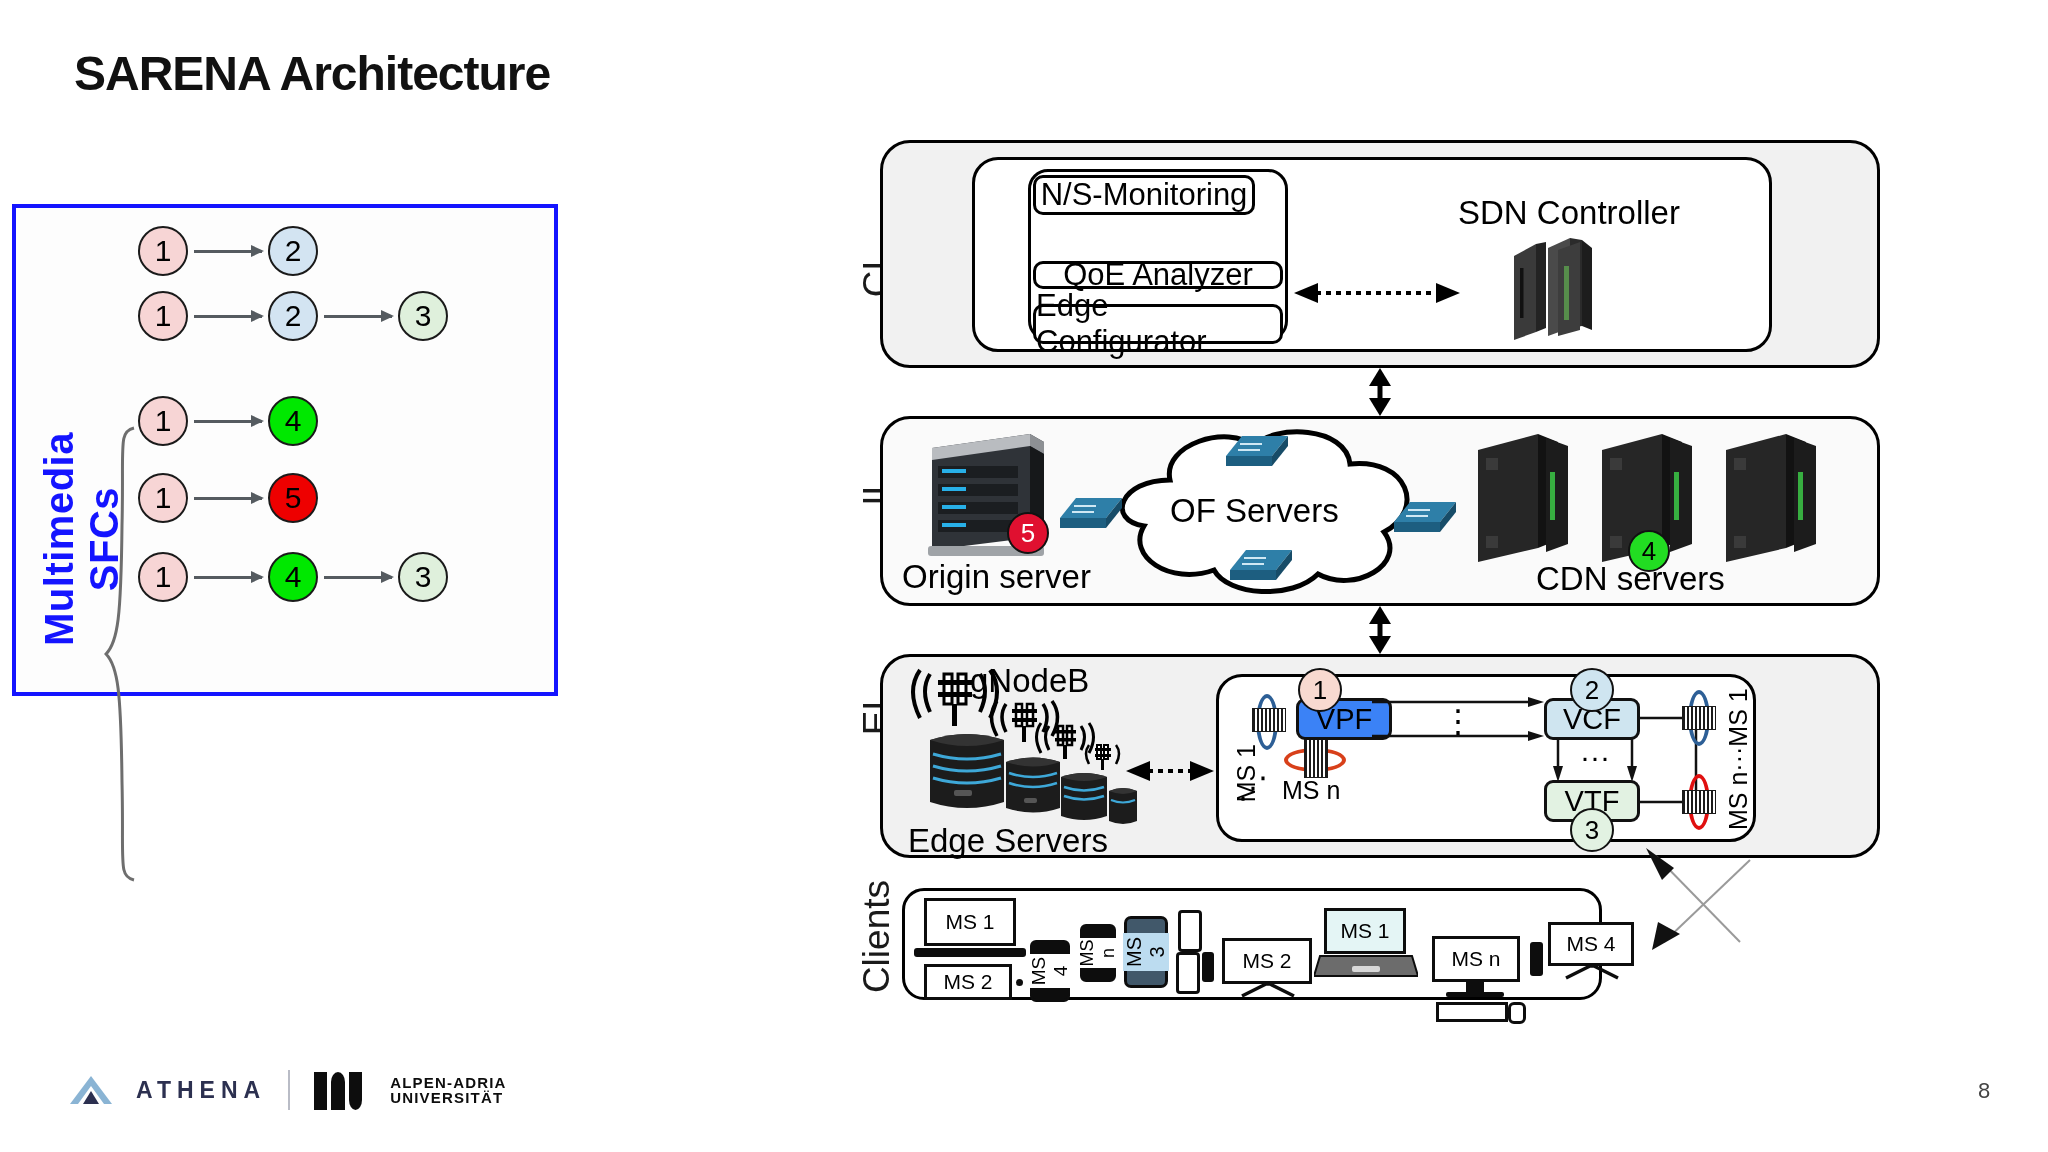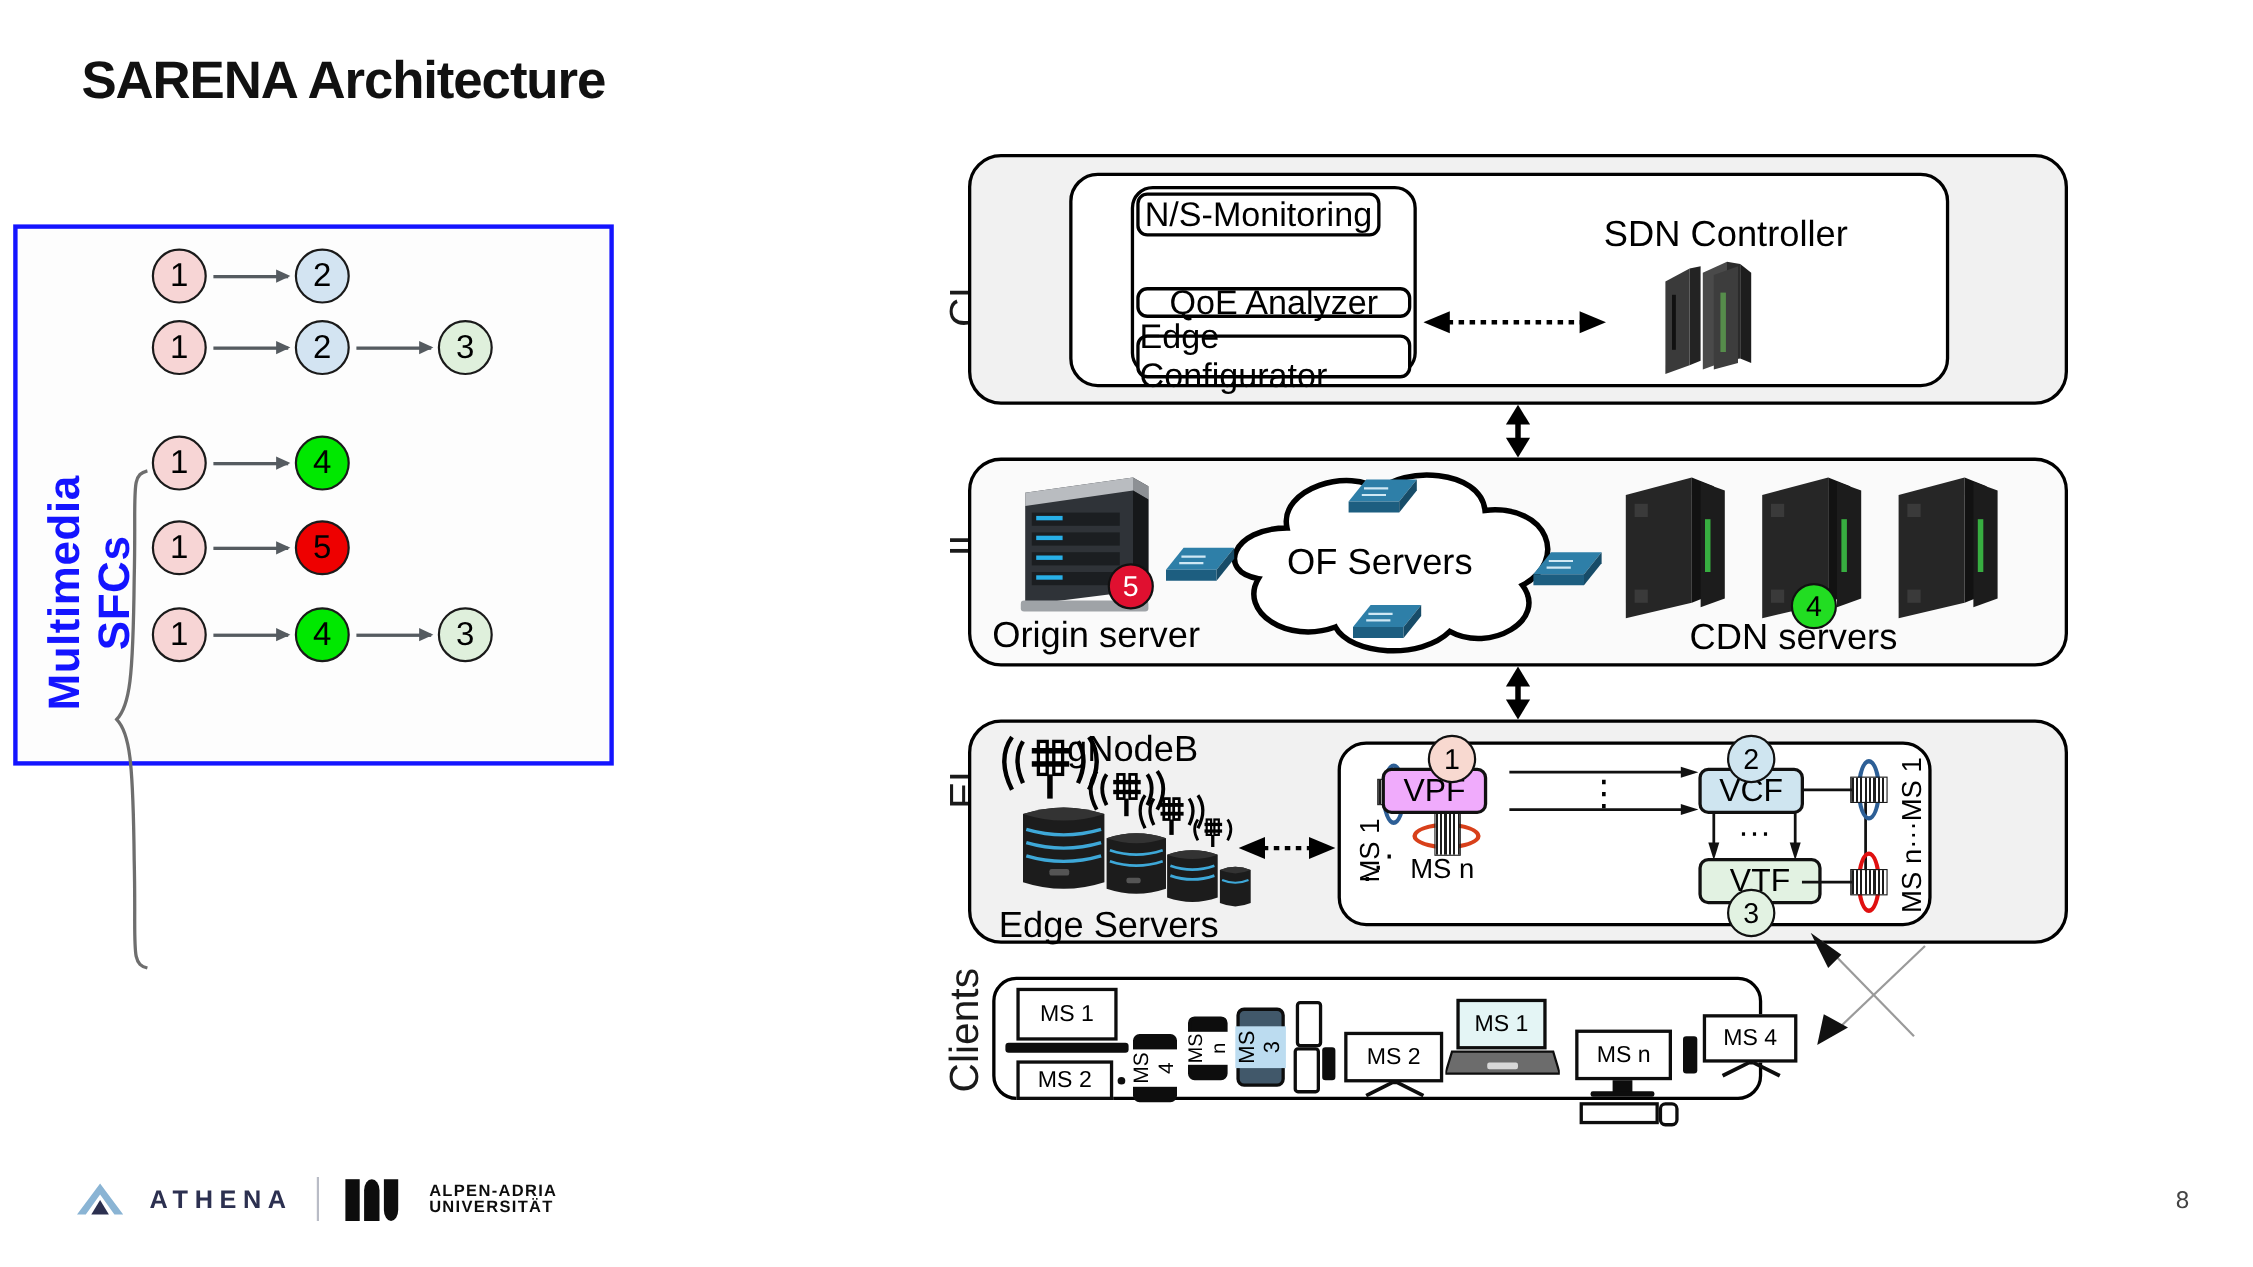--- a/index.html
+++ b/index.html
@@ -425,21 +425,21 @@
 
   <div class="ms-label" style="left:352px; top:604px; transform: rotate(-90deg) translate(-100%,0);">MS 1</div>
   <div class="ellipse-ring" style="left:376px; top:554px; width:22px; height:56px; border:4px solid #2d5f96;"></div>
   <div class="connector-bar" style="left:372px; top:568px; width:32px; height:22px;"></div>
 
   <div class="ellipse-ring" style="left:404px; top:608px; width:62px; height:24px; border:4px solid #d8401a;"></div>
   <div class="connector-bar" style="left:424px; top:596px; width:22px; height:40px;"></div>
   <div class="ms-label" style="left:402px; top:636px;">MS n</div>
   <div class="ms-label" style="left:358px; top:630px; font-size:30px;">⋰</div>
 
-  <div class="func" style="left:376px; top:558px; width:96px; height:42px; background:#f0abfc;">VPF</div>
+  <div class="func" style="left:416px; top:558px; width:96px; height:42px; background:#3b82f6;">VPF</div>
   <div class="badge" style="left:418px; top:528px; width:44px; height:44px; background:#f8d9d0;">1</div>
 
   <svg class="abs" style="left:492px; top:556px;" width="172" height="48" viewBox="0 0 172 48">
     <line x1="0" y1="6" x2="158" y2="6" stroke="#111" stroke-width="2.5"></line>
     <line x1="0" y1="40" x2="158" y2="40" stroke="#111" stroke-width="2.5"></line>
     <polygon points="172,6 156,1 156,11" fill="#111"></polygon>
     <polygon points="172,40 156,35 156,45" fill="#111"></polygon>
   </svg>
   <div class="ms-label" style="left:562px; top:562px; font-size:32px;">⋮</div>
 
@@ -447,21 +447,21 @@
   <div class="badge" style="left:690px; top:528px; width:44px; height:44px; background:#cfe5f0;">2</div>
 
   <svg class="abs" style="left:672px; top:598px;" width="86" height="44" viewBox="0 0 86 44">
     <line x1="6" y1="0" x2="6" y2="30" stroke="#111" stroke-width="2.5"></line>
     <polygon points="6,44 1,28 11,28" fill="#111"></polygon>
     <line x1="80" y1="0" x2="80" y2="30" stroke="#111" stroke-width="2.5"></line>
     <polygon points="80,44 75,28 85,28" fill="#111"></polygon>
   </svg>
   <div class="ms-label" style="left:700px; top:600px; font-size:30px;">···</div>
 
-  <div class="func" style="left:664px; top:640px; width:112px; height:42px; background:#e2f2e2;">VTF</div>
+  <div class="func" style="left:664px; top:640px; width:96px; height:42px; background:#e2f2e2;">VTF</div>
   <div class="badge" style="left:690px; top:668px; width:44px; height:44px; background:#e2f2e2;">3</div>
 
   <svg class="abs" style="left:758px; top:570px;" width="86" height="100" viewBox="0 0 86 100">
     <line x1="0" y1="8" x2="58" y2="8" stroke="#111" stroke-width="2.5"></line>
     <line x1="58" y1="8" x2="58" y2="92" stroke="#111" stroke-width="2.5"></line>
     <line x1="0" y1="92" x2="58" y2="92" stroke="#111" stroke-width="2.5"></line>
   </svg>
   <div class="ellipse-ring" style="left:808px; top:550px; width:22px; height:56px; border:4px solid #2d5f96;"></div>
   <div class="connector-bar" style="left:802px; top:566px; width:32px; height:22px;"></div>
   <div class="ellipse-ring" style="left:808px; top:634px; width:22px; height:56px; border:4px solid #e01010;"></div>

